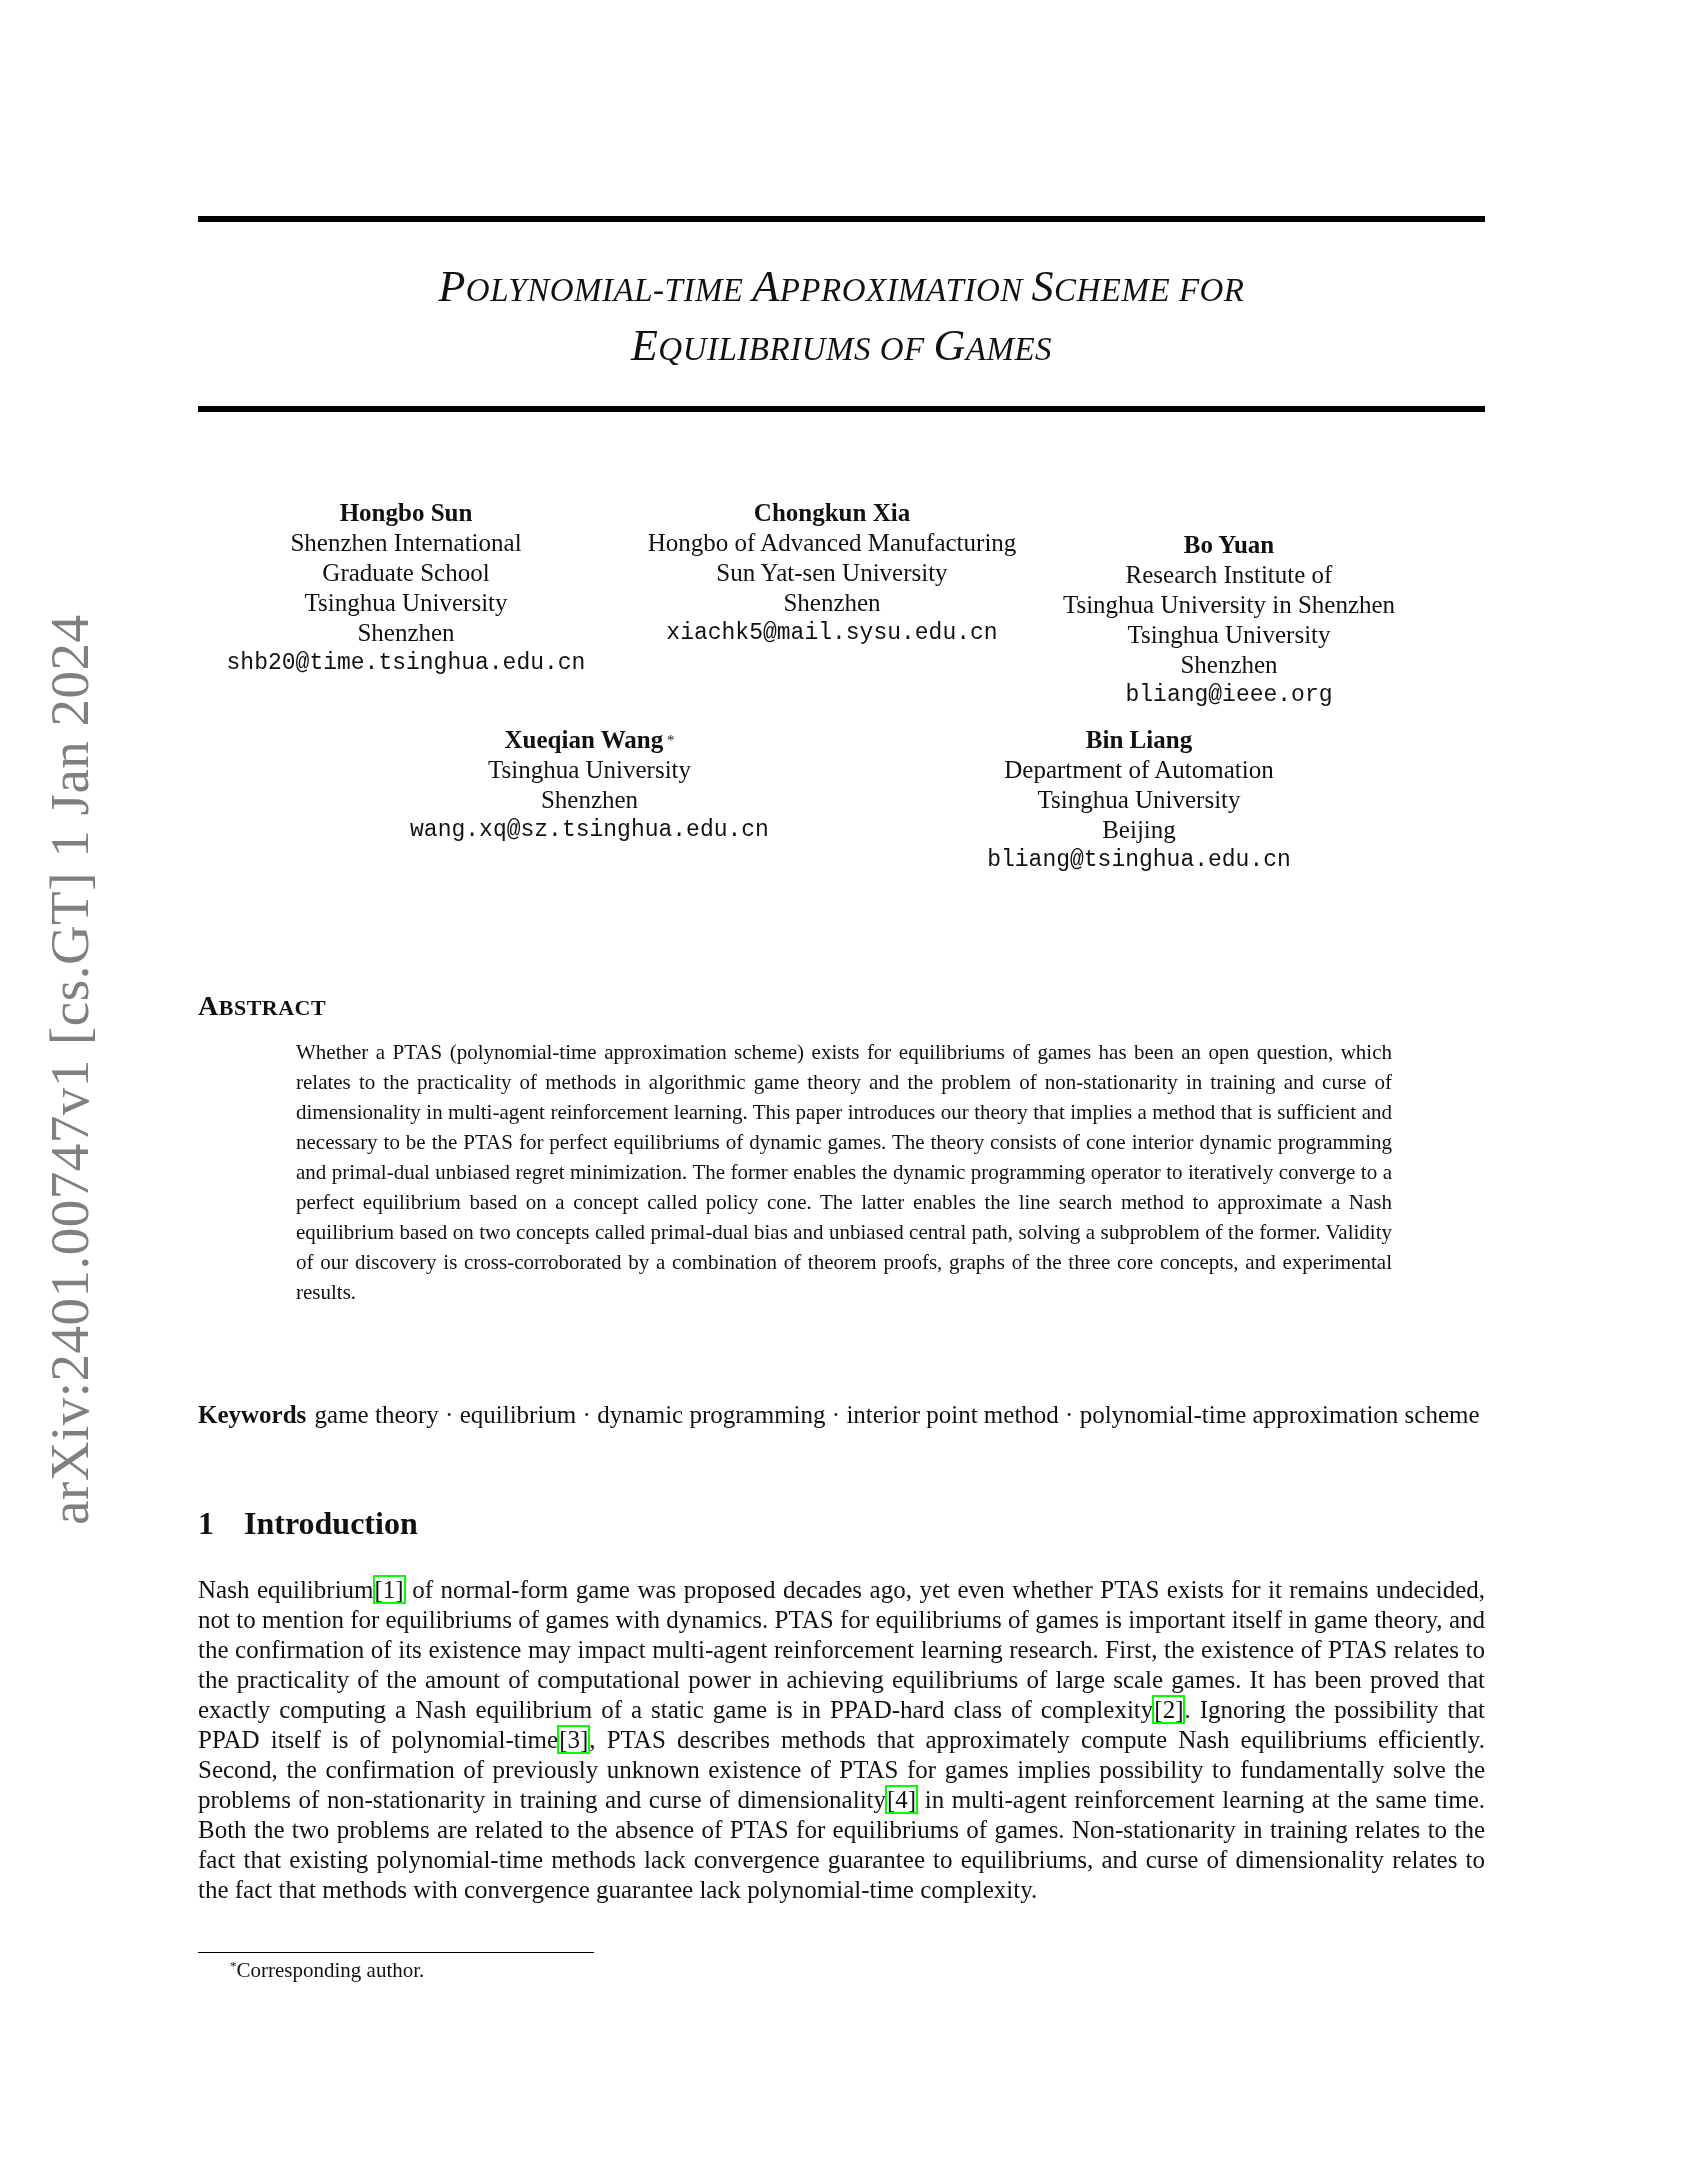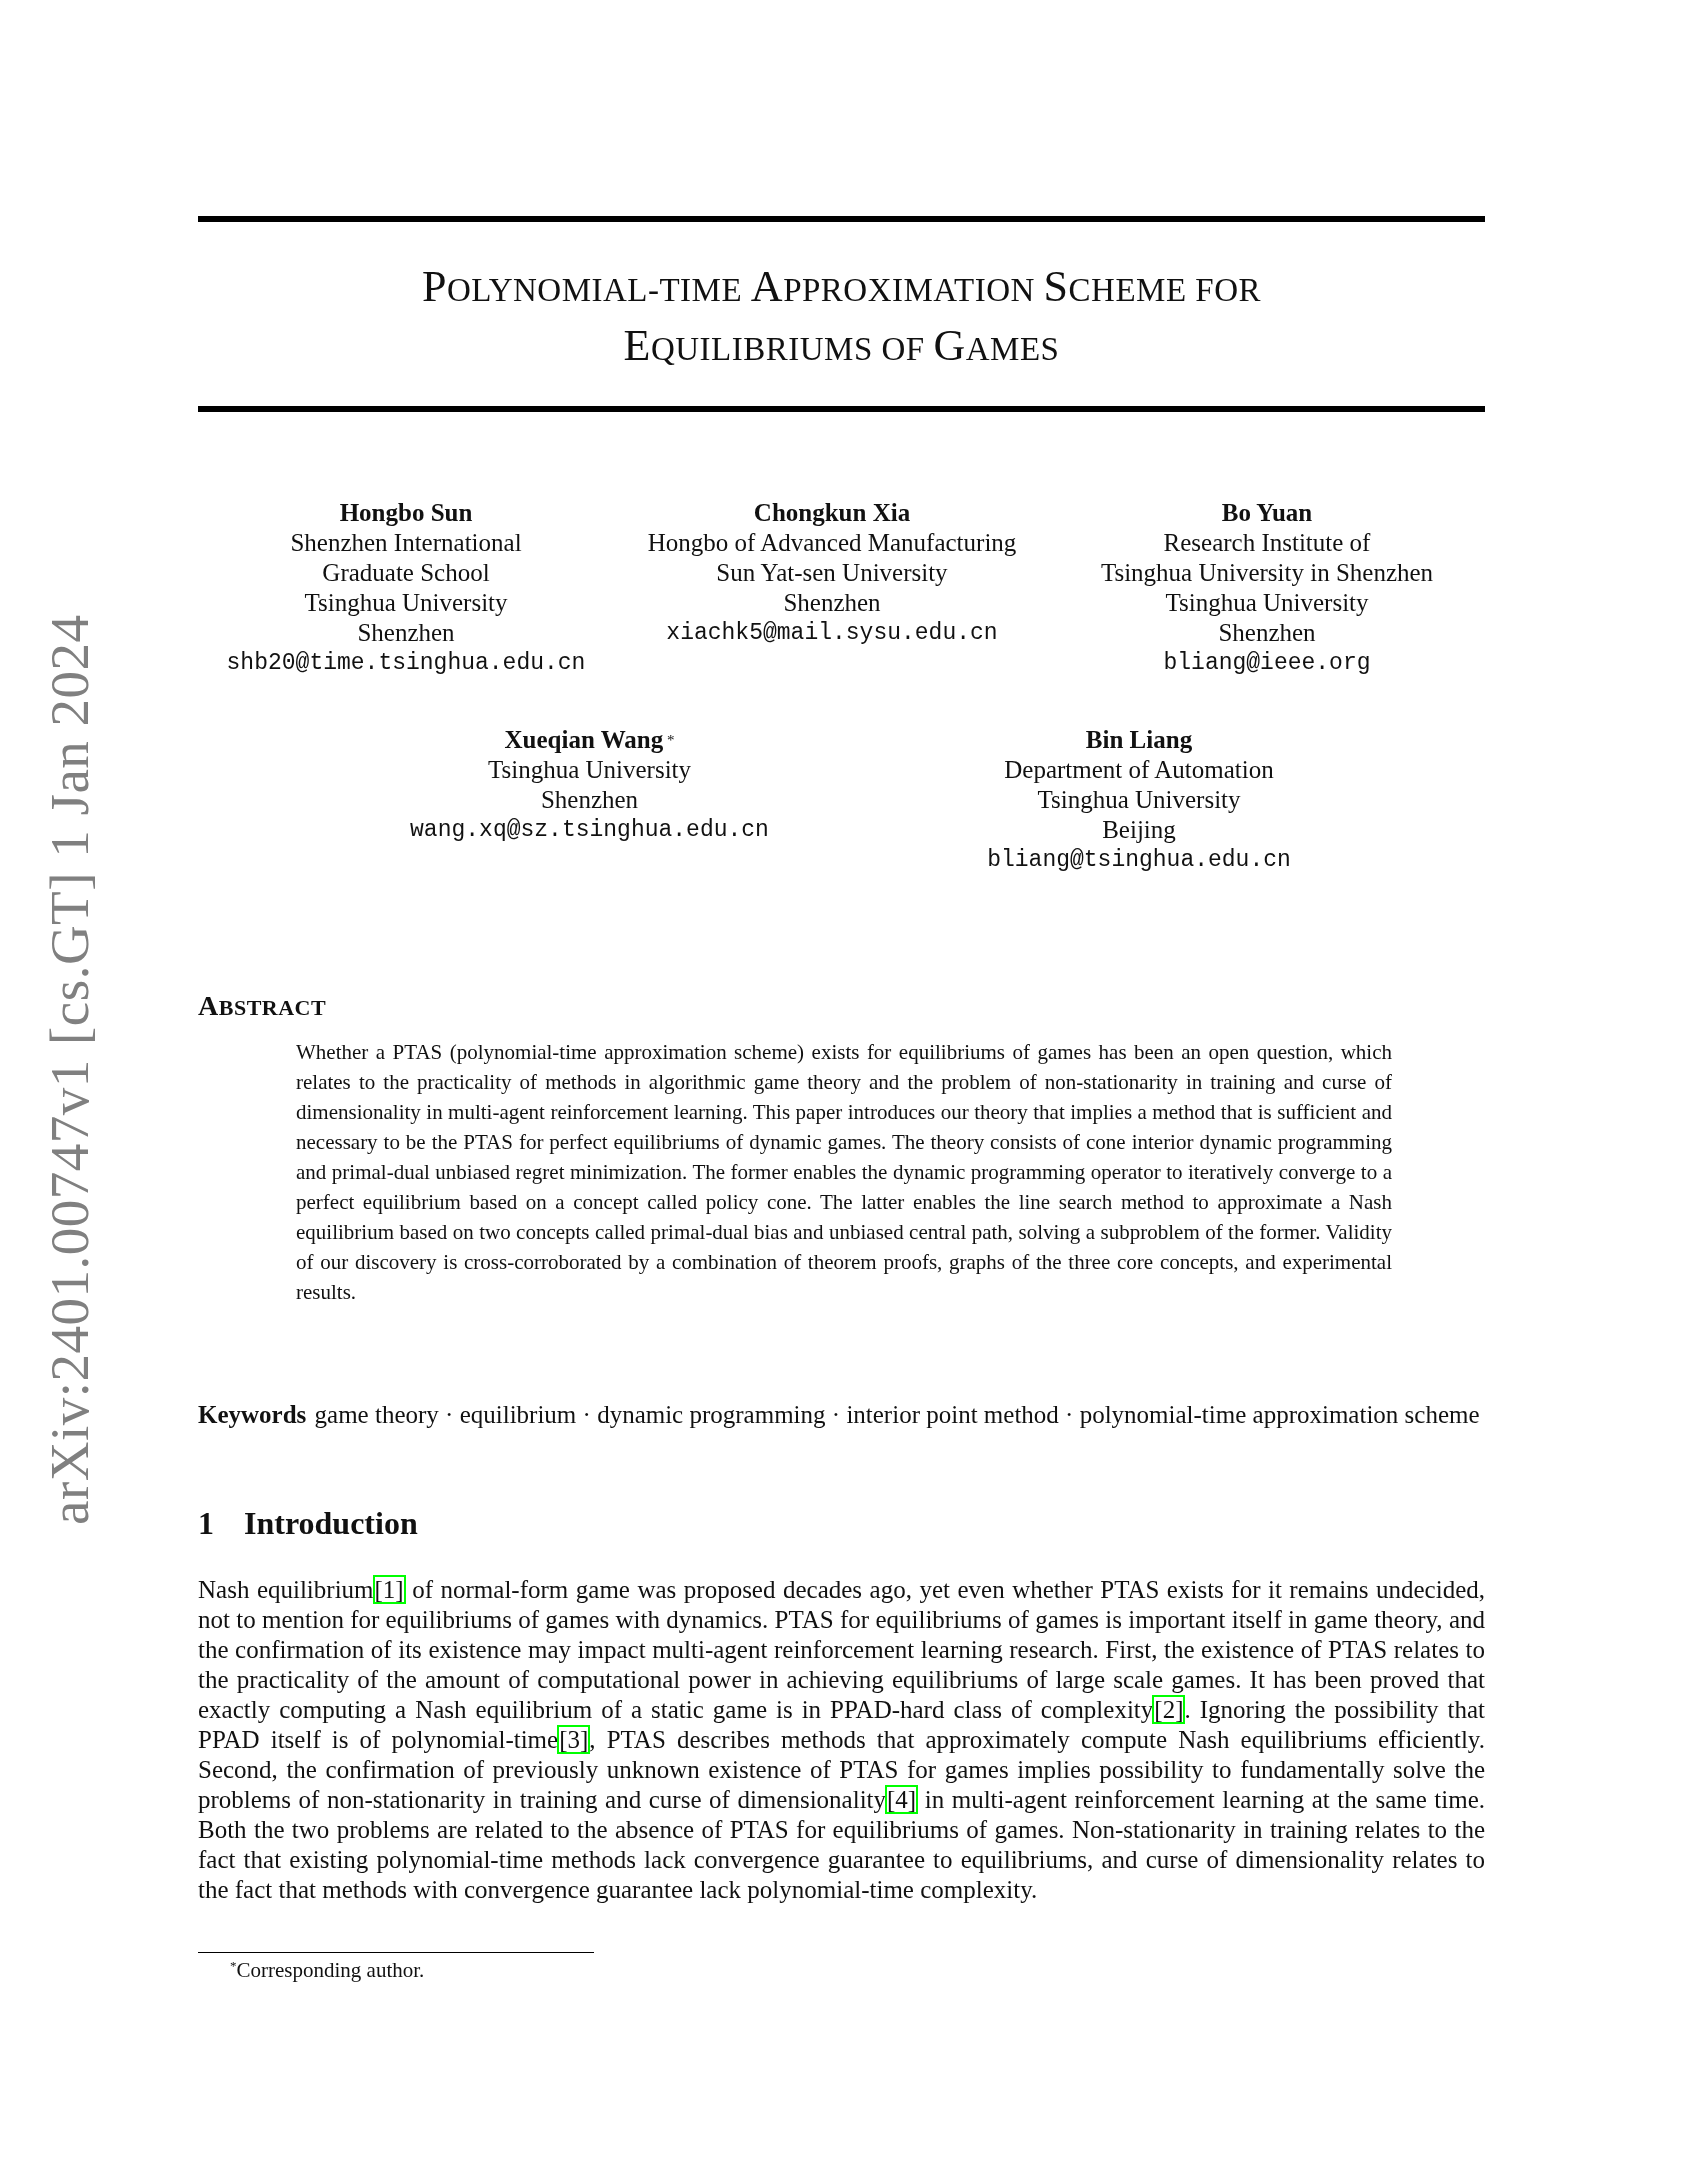--- a/index.html
+++ b/index.html
@@ -13,21 +13,21 @@
       font-family: "Liberation Serif", serif; font-size: 55px; color: #808080;
       white-space: nowrap; letter-spacing: 0.5px; line-height: 1;
     }
     .rule { position: absolute; left: 198px; width: 1287px; height: 6px; background: #000; }
     .rule.top { top: 216px; }
     .rule.bottom { top: 406px; }
     .title {
       position: absolute; left: 198px; width: 1287px; top: 259px;
       text-align: center; font-size: 44px; line-height: 55px; letter-spacing: 0.5px;
     }
-    .title .line { display: block; }
+    .title .line { display: block; font-style: italic; }
     .sc-big { font-size: 44px; }
     .sc-small { font-size: 33px; }
     .authors-row { position: absolute; left: 198px; width: 1287px; }
     .author { position: absolute; text-align: center; font-size: 25px; line-height: 30px; }
     .author .name { font-weight: bold; }
     .author .email { font-family: "Liberation Mono", "DejaVu Sans Mono", monospace; font-size: 23px; }
     .author sup { font-size: 15px; font-weight: normal; vertical-align: top; }
     .abstract-title {
       position: absolute; left: 198px; width: 1287px; top: 990px; 
       font-weight: bold; font-size: 28px; letter-spacing: 0.5px;
@@ -79,21 +79,21 @@
       <div>Shenzhen</div>
       <div class="email">shb20@time.tsinghua.edu.cn</div>
     </div>
   <div class="author" style="left:426px; width:416px;">
       <div class="name">Chongkun Xia</div>
       <div>Hongbo of Advanced Manufacturing</div>
       <div>Sun Yat-sen University</div>
       <div>Shenzhen</div>
       <div class="email">xiachk5@mail.sysu.edu.cn</div>
     </div>
-  <div class="author" style="left:851px; width:436px;">
+  <div class="author" style="left:813px; width:436px;margin-top:32px;">
       <div class="name">Bo Yuan</div>
       <div>Research Institute of</div>
       <div>Tsinghua University in Shenzhen</div>
       <div>Tsinghua University</div>
       <div>Shenzhen</div>
       <div class="email">bliang@ieee.org</div>
     </div>
 </div>
 
 <div class="authors-row" style="top:725px;">

